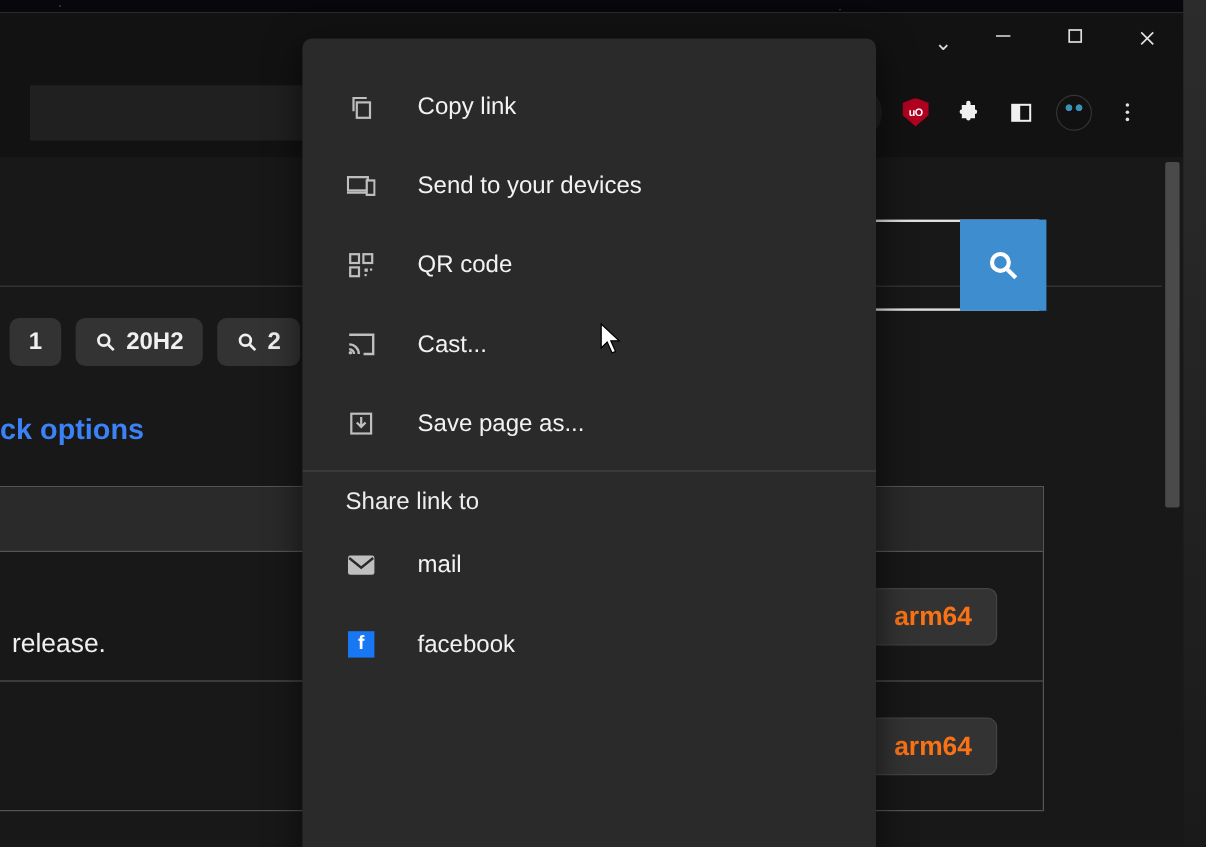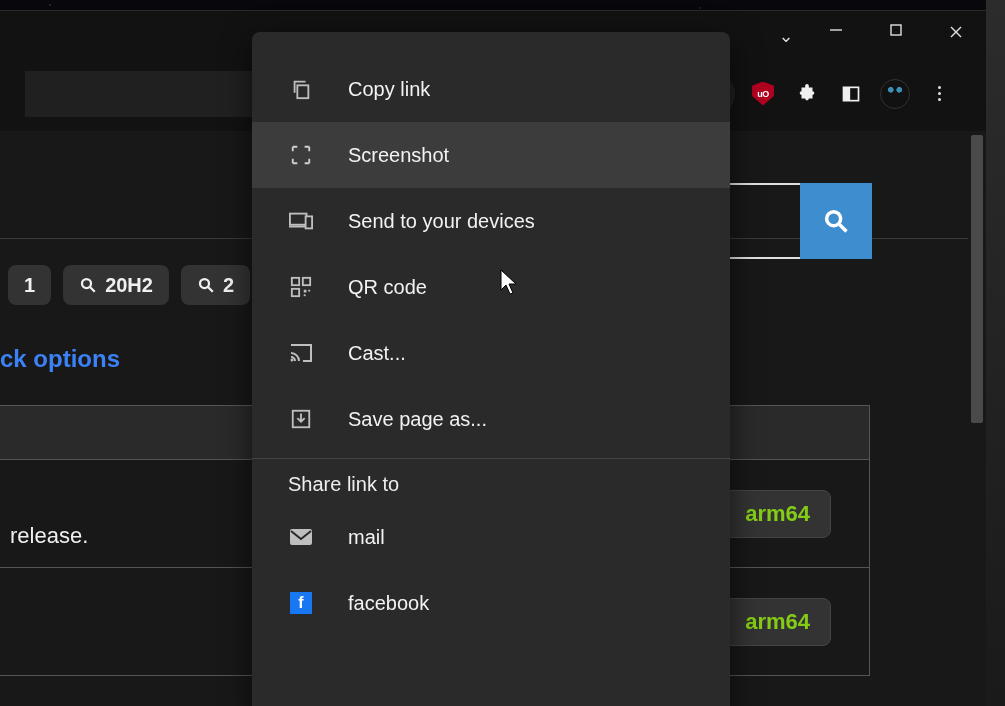--- a/index.html
+++ b/index.html
@@ -132,21 +132,21 @@
   .pill-tag {
     position:absolute;
     right:38px;
     background:#333;
     border:1px solid #444;
     border-radius:8px;
     height:48px;
     padding:0 20px;
     display:flex; align-items:center;
     font-size:22px; font-weight:700;
-    color:#84cc16;
+    color:#f97316;
   }
 
   
   .share-menu {
     position:absolute;
     left:252px; top:32px;
     width:478px;
     height:686px;
     background:#2a2a2a;
     border-radius:8px;
@@ -315,31 +315,20 @@
   <div class="menu-item">
     <div class="icon">
       <svg width="22" height="22" viewBox="0 0 24 24">
           <rect x="8" y="8" width="12" height="14" fill="none" stroke="#bfbfbf" stroke-width="2"></rect>
           <path d="M5 16 V4 H17" fill="none" stroke="#bfbfbf" stroke-width="2"></path>
         </svg>
     </div>
     <span>Copy link</span>
   </div>
 
-  <div class="menu-item hover">
-    <div class="icon">
-      <svg width="22" height="22" viewBox="0 0 24 24">
-        <path d="M3 3 H8 M3 3 V8" stroke="#d0d0d0" stroke-width="2"></path>
-        <path d="M21 3 H16 M21 3 V8" stroke="#d0d0d0" stroke-width="2"></path>
-        <path d="M3 21 H8 M3 21 V16" stroke="#d0d0d0" stroke-width="2"></path>
-        <path d="M21 21 H16 M21 21 V16" stroke="#d0d0d0" stroke-width="2"></path>
-      </svg>
-    </div>
-    <span>Screenshot</span>
-  </div>
 
   <div class="menu-item">
     <div class="icon">
       <svg width="24" height="20" viewBox="0 0 26 20">
           <rect x="1" y="2" width="18" height="12" fill="none" stroke="#bfbfbf" stroke-width="2"></rect>
           <line x1="0" y1="16" x2="20" y2="16" stroke="#bfbfbf" stroke-width="2"></line>
           <rect x="18" y="5" width="7" height="13" fill="#2a2a2a" stroke="#bfbfbf" stroke-width="2"></rect>
         </svg>
     </div>
     <span>Send to your devices</span>

